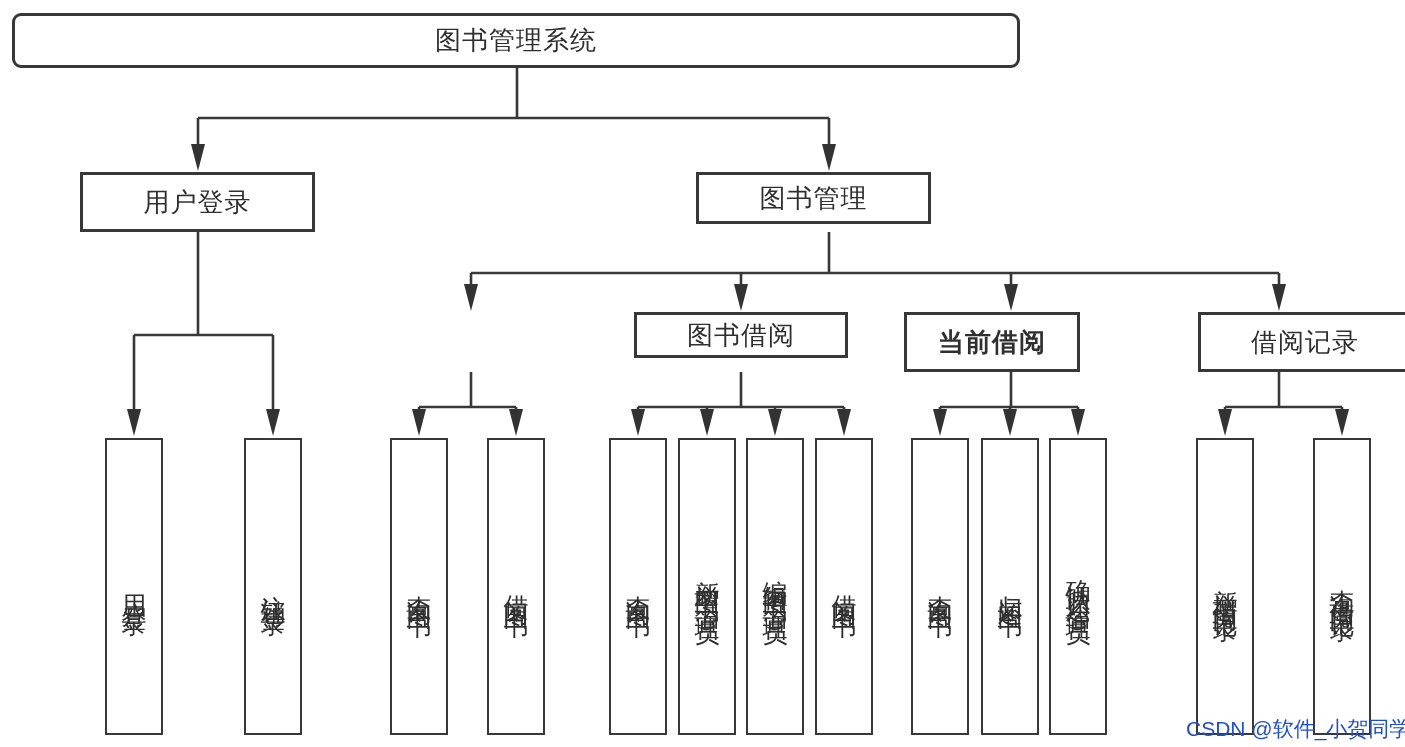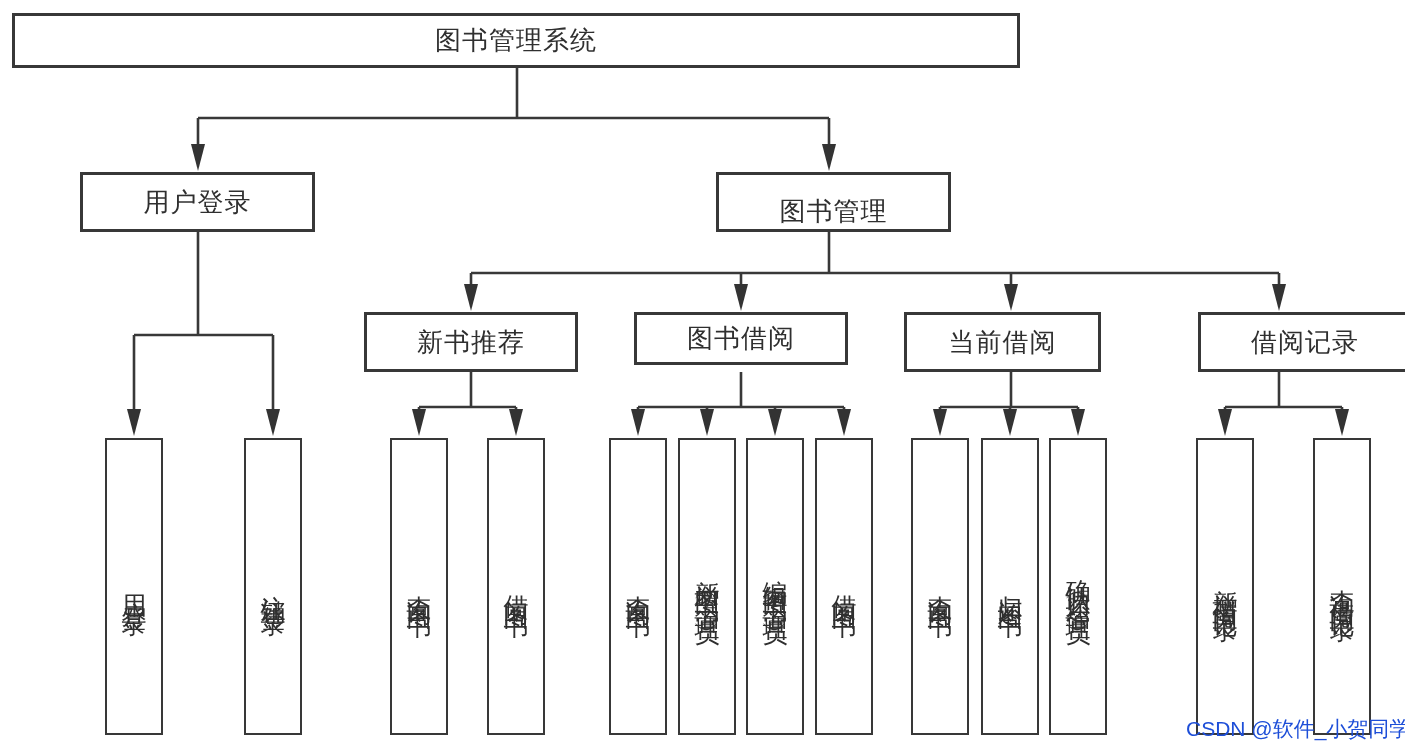--- a/index.html
+++ b/index.html
@@ -55,38 +55,35 @@
       <polygon points="768,409 782,409 775,436"></polygon>
       <polygon points="837,409 851,409 844,436"></polygon>
       <polygon points="933,409 947,409 940,436"></polygon>
       <polygon points="1003,409 1017,409 1010,436"></polygon>
       <polygon points="1071,409 1085,409 1078,436"></polygon>
       <polygon points="1218,409 1232,409 1225,436"></polygon>
       <polygon points="1335,409 1349,409 1342,436"></polygon>
     </g>
   </svg>
 
-  <div class="box thick" style="left:12px;top:13px;width:1008px;height:55px;">
+  <div class="box thick" style="left:12px;top:13px;width:1008px;height:55px;border-radius:9px;">
     <span class="hlabel">图书管理系统</span>
   </div>
 
   <div class="box thick" style="left:80px;top:172px;width:235px;height:60px;">
     <span class="hlabel">用户登录</span>
   </div>
-  <div class="box thick" style="left:716px;top:172px;width:235px;height:60px;align-items:flex-end;">
+  <div class="box thick" style="left:696px;top:172px;width:235px;height:52px;">
     <span class="hlabel">图书管理</span>
   </div>
 
-  <div class="box thick" style="left:364px;top:312px;width:214px;height:60px;">
-    <span class="hlabel">新书推荐</span>
-  </div>
-  <div class="box thick" style="left:634px;top:312px;width:214px;height:53px;">
+  <div class="box thick" style="left:634px;top:312px;width:214px;height:46px;">
     <span class="hlabel">图书借阅</span>
   </div>
-  <div class="box thick" style="left:904px;top:312px;width:197px;height:60px;">
+  <div class="box thick" style="left:904px;top:312px;width:176px;height:60px;font-weight:bold;">
     <span class="hlabel">当前借阅</span>
   </div>
   <div class="box thick" style="left:1172px;top:312px;width:214px;height:60px;margin-left:26px;">
     <span class="hlabel">借阅记录</span>
   </div>
 
   <div class="box leaf" style="left:105px;top:438px;width:58px;height:297px;">
     <span class="vlabel">用户登录</span>
   </div>
   <div class="box leaf" style="left:244px;top:438px;width:58px;height:297px;">

